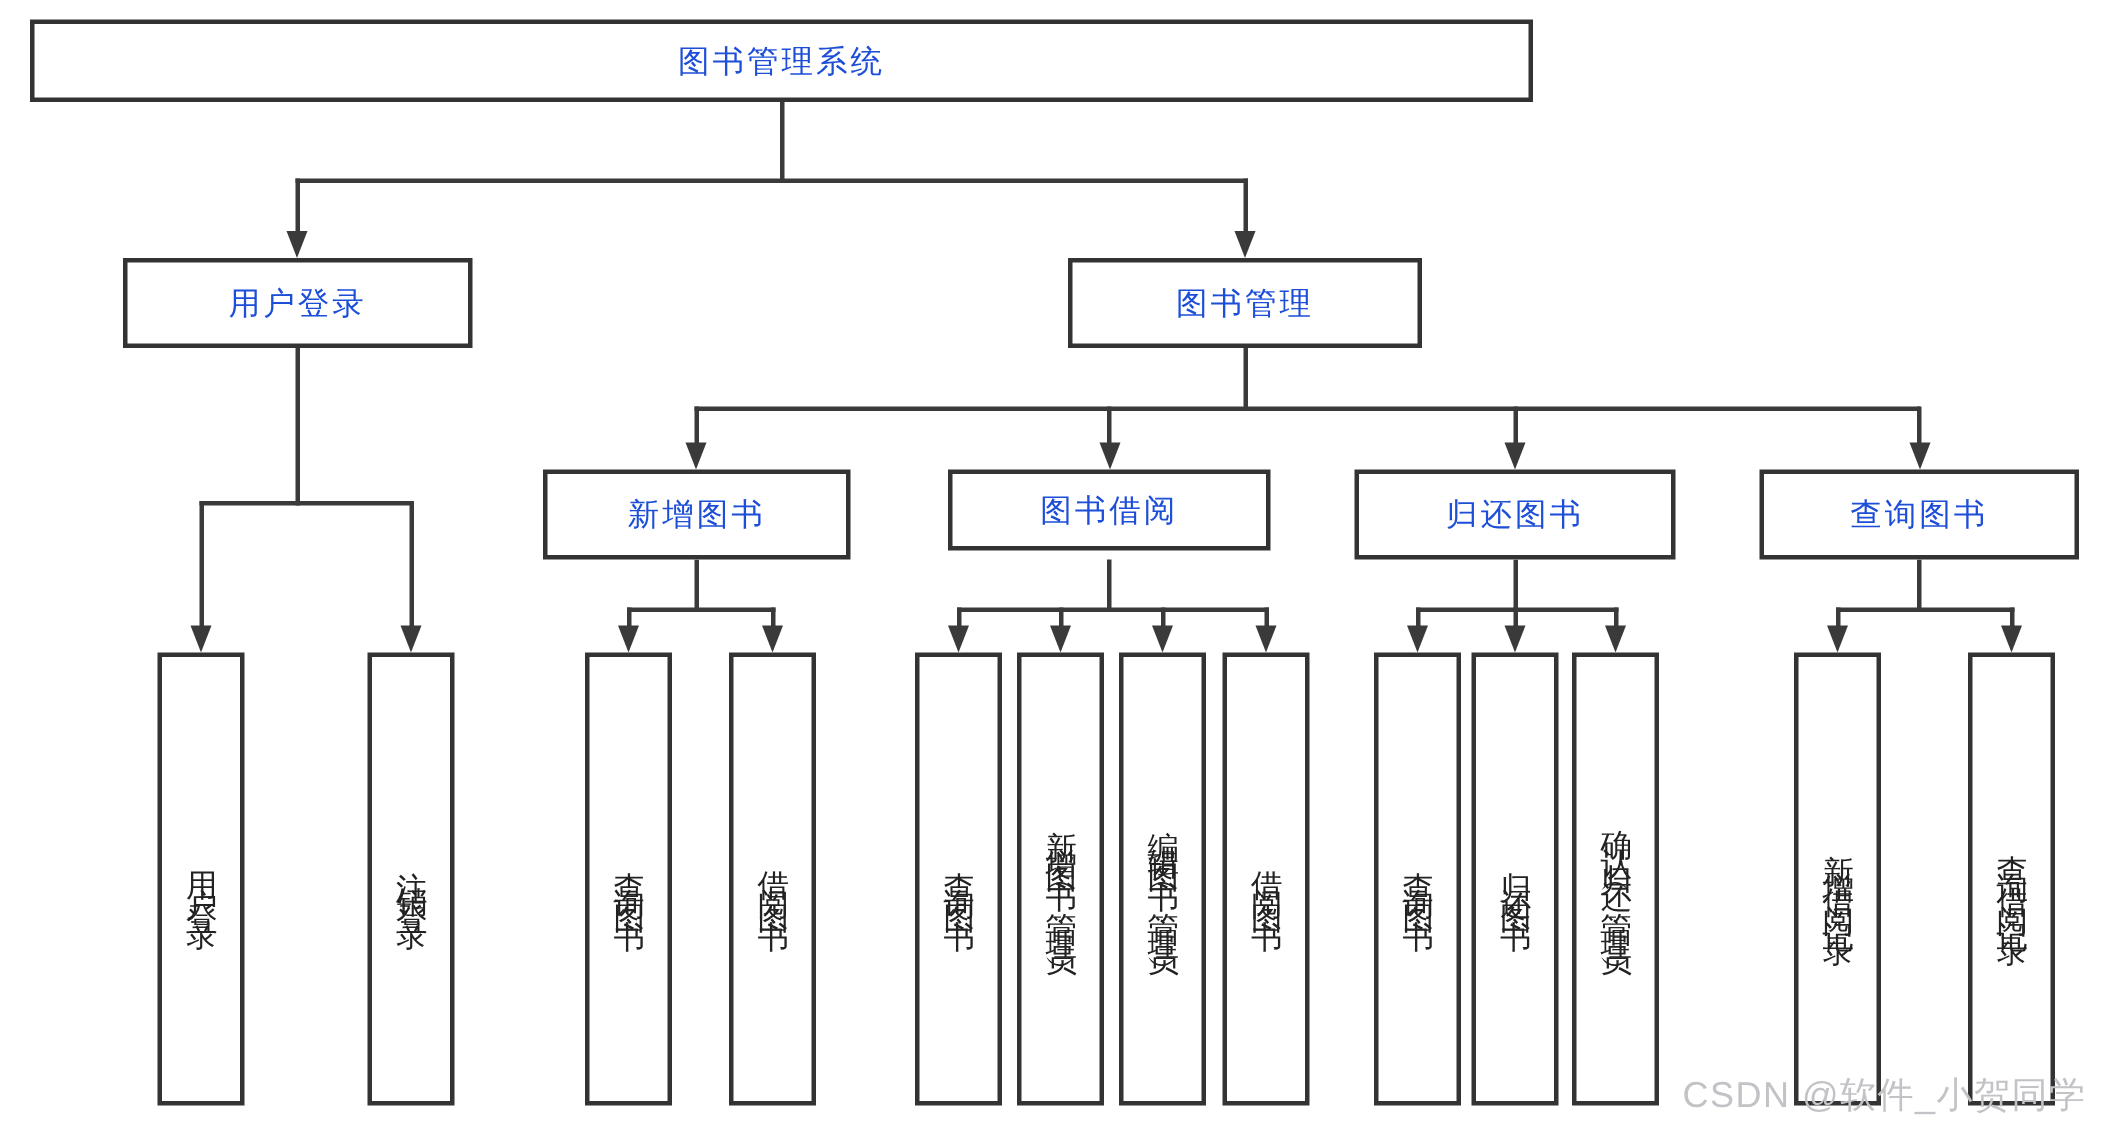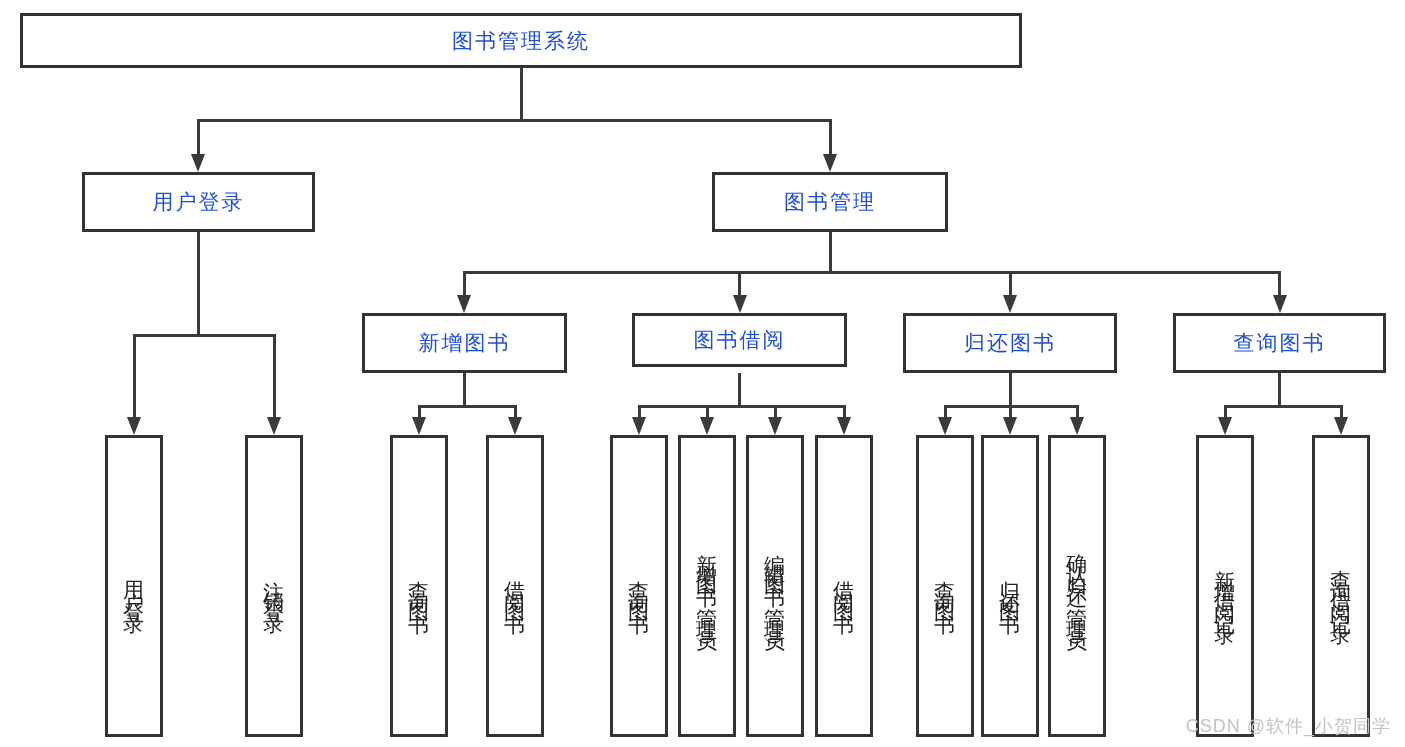--- a/index.html
+++ b/index.html
@@ -32,21 +32,21 @@
   .vl { position:absolute; width:3px; background:#3a3a3a; z-index:0; }
   .hl { position:absolute; height:3px; background:#3a3a3a; z-index:0; }
   .ah {
     position:absolute; width:0; height:0; z-index:0;
     border-left:7px solid transparent; border-right:7px solid transparent;
     border-top:18px solid #3a3a3a;
   }
   
   #watermark {
     position:absolute; right:14px; top:714px;
-    font-size:18px; color:#c3c3c7; letter-spacing:1px;
+    font-size:24px; color:#c3c3c7; letter-spacing:1px;
     z-index:5; white-space:nowrap;
   }
 </style>
 </head>
 <body>
 
 <div id="stage">
 
   <div class="vl" style="left:519.5px; top:68px;  height:53px;"></div>
   <div class="hl" style="left:197px;   top:119px; width:635px;"></div>

